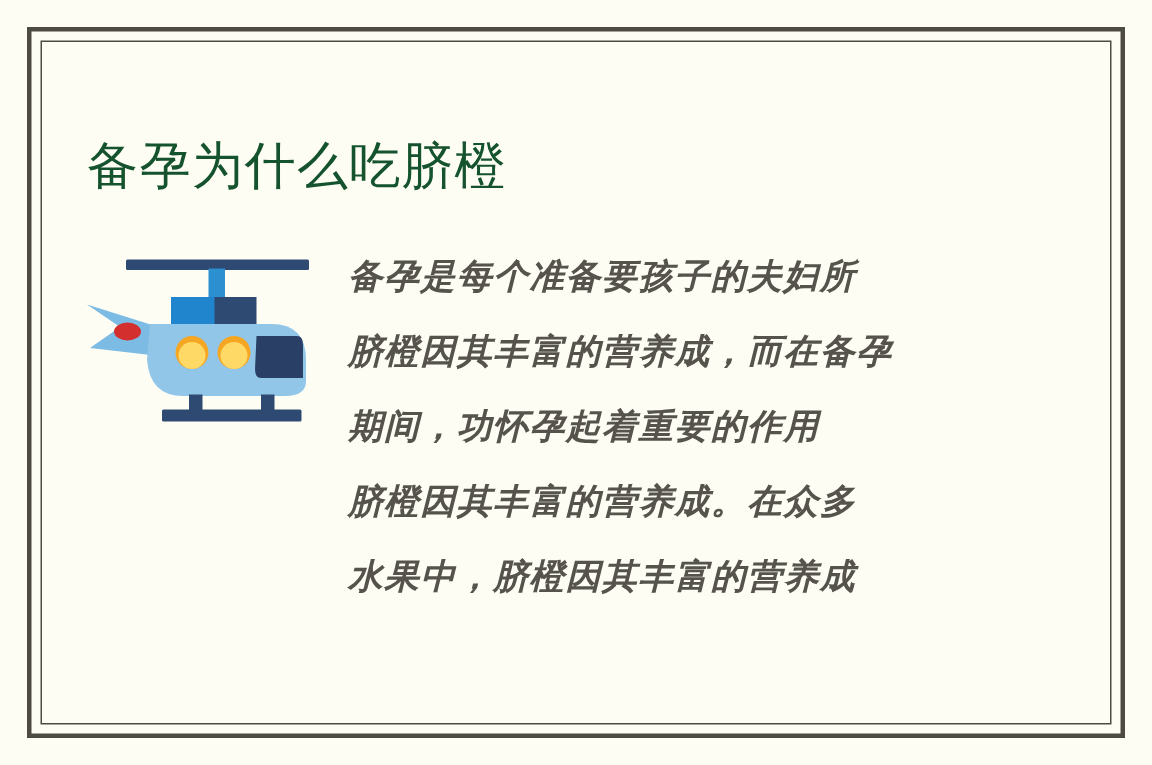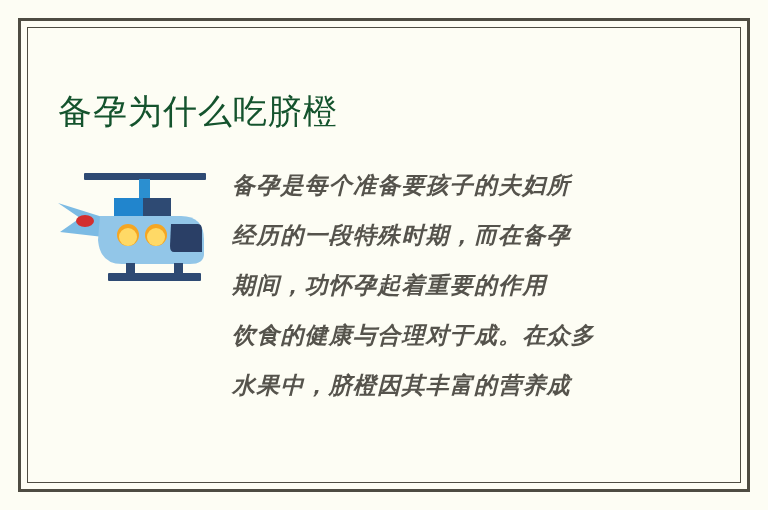--- a/index.html
+++ b/index.html
@@ -118,19 +118,19 @@
 
       <rect x="74" y="103" width="9" height="12" fill="#2e4a73"></rect>
       <rect x="122" y="103" width="9" height="12" fill="#2e4a73"></rect>
 
       <rect x="56" y="113" width="93" height="8" rx="1" fill="#2e4a73"></rect>
     </svg>
   </div>
 
   <div id="article-body">
     <div class="body-line">备孕是每个准备要孩子的夫妇所</div>
-    <div class="body-line">经历的一段特殊时期，而在备孕</div>
+    <div class="body-line">脐橙因其丰富的营养成，而在备孕</div>
     <div class="body-line">期间，功怀孕起着重要的作用</div>
-    <div class="body-line">饮食的健康与合理对于成。在众多</div>
+    <div class="body-line">脐橙因其丰富的营养成。在众多</div>
     <div class="body-line">水果中，脐橙因其丰富的营养成</div>
   </div>
 
 </div>
 
 </body></html>

